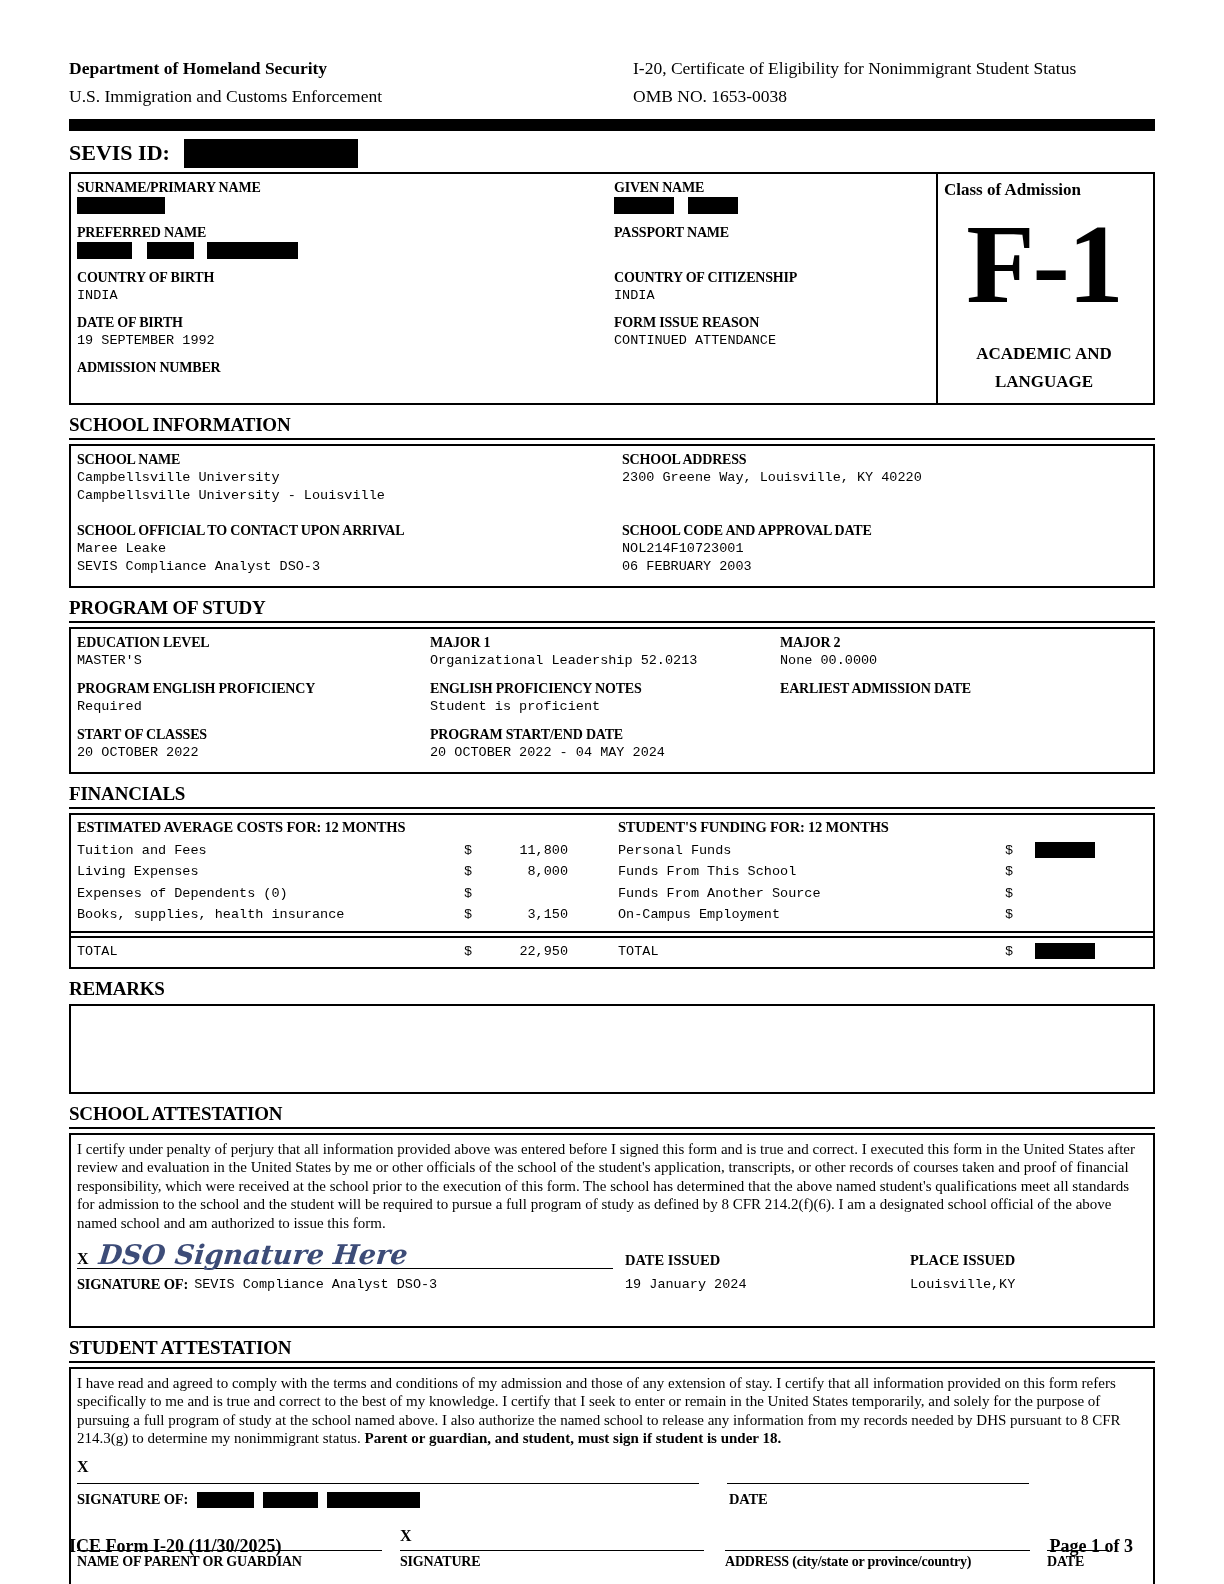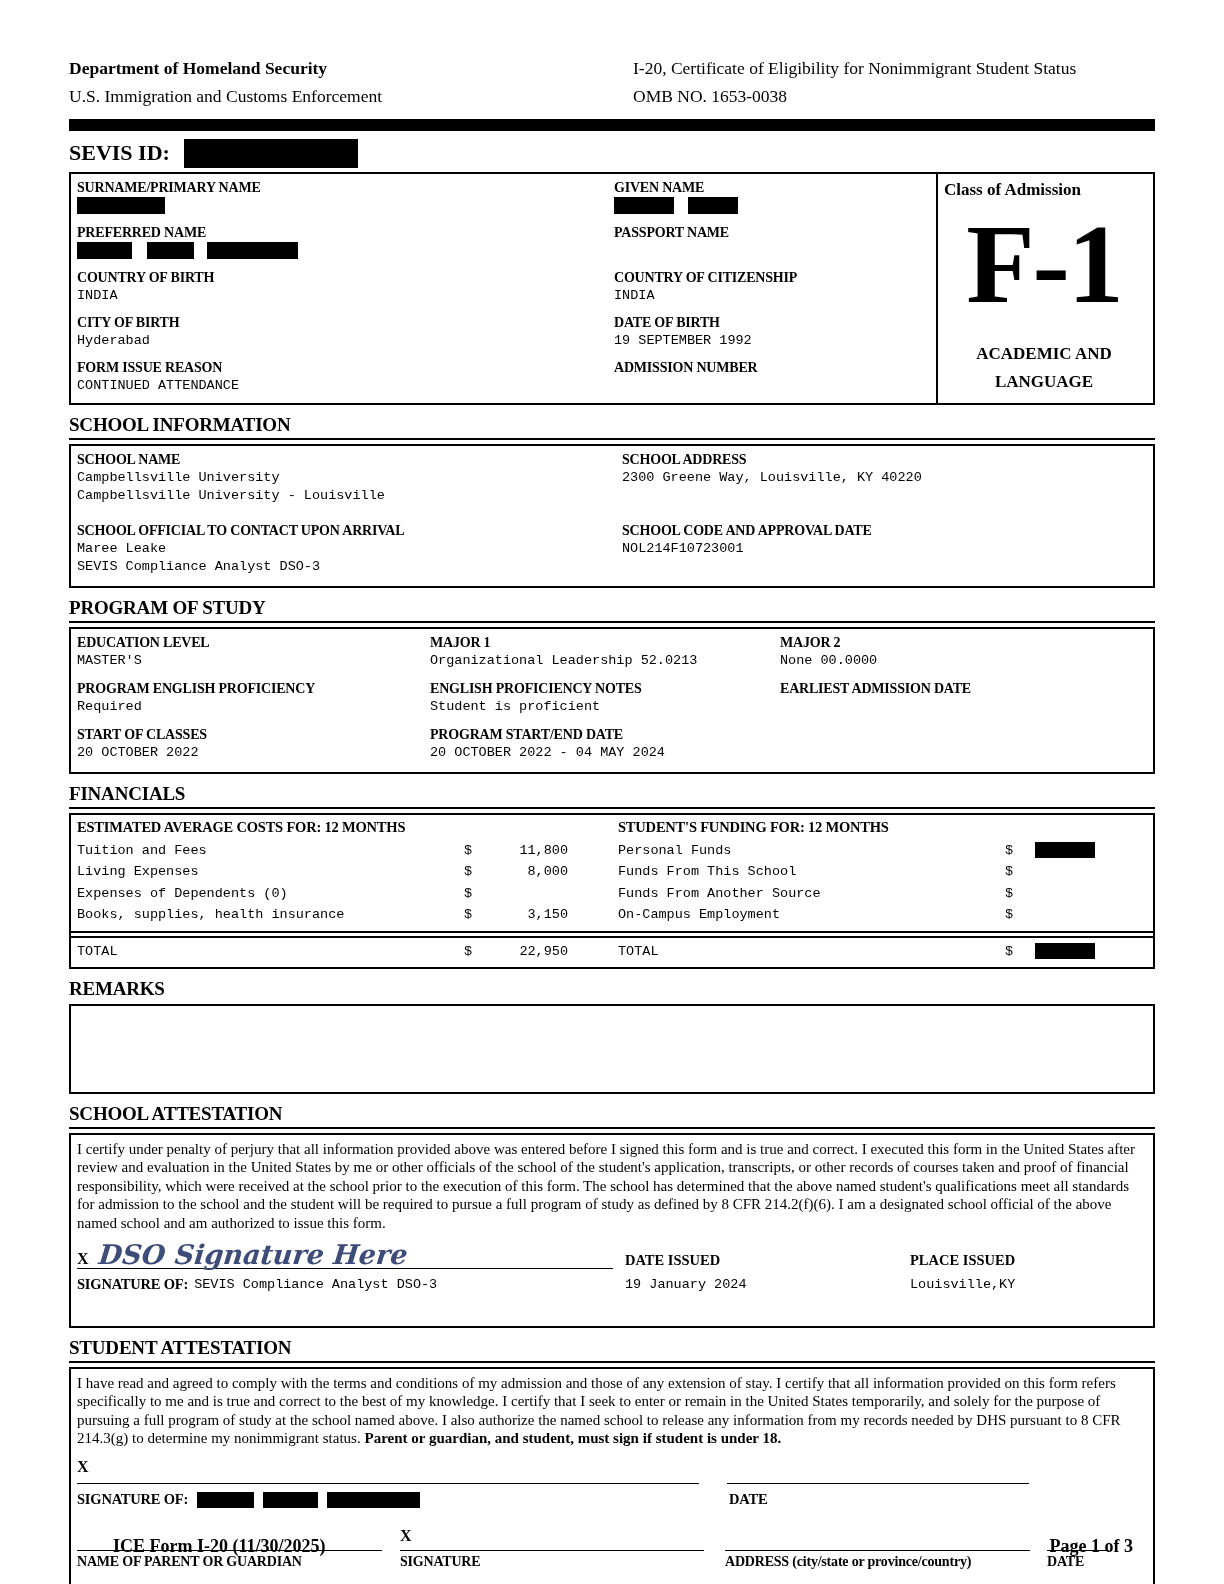--- a/index.html
+++ b/index.html
@@ -71,21 +71,21 @@
   .st-line1 { width:622px; border-bottom:1.5px solid #000; height:26px; }
   .st-line2 { width:302px; border-bottom:1.5px solid #000; height:26px; margin-left:28px; }
   .st-sigof-row { display:grid; grid-template-columns:652px 1fr; align-items:center; margin-top:3px; height:26px; }
   .st-boxes { display:flex; align-items:center; gap:9px; }
   .parent-row { display:flex; margin-top:14px; }
   .pcol { display:flex; flex-direction:column; }
   .pline { border-bottom:1.5px solid #000; height:24px; }
   .plabel { font-weight:bold; font-size:14px; letter-spacing:-0.2px; margin-top:3px; }
 
   .footer { position:absolute; top:1536px; left:69px; right:69px; display:flex; justify-content:space-between; }
-  .footer div { font-weight:bold; font-size:18px;margin-left:44px; }
+  .footer div { font-weight:bold; font-size:18px; }
   .footer .pageno { margin-right:22px; }
 </style>
 </head>
 <body>
 
 <div class="page">
 
   <div class="hdr">
     <div class="hdr-left">
       <div class="hdr-b">Department of Homeland Security</div>
@@ -127,24 +127,20 @@
         <div class="fg">
           <div class="fl">COUNTRY OF BIRTH</div>
           <div class="fv">INDIA</div>
         </div>
         <div class="fg">
           <div class="fl">COUNTRY OF CITIZENSHIP</div>
           <div class="fv">INDIA</div>
         </div>
 
         <div class="fg">
-          <div class="fl">CITY OF BIRTH</div>
-          <div class="fv">Hyderabad</div>
-        </div>
-        <div class="fg">
           <div class="fl">DATE OF BIRTH</div>
           <div class="fv">19 SEPTEMBER 1992</div>
         </div>
 
         <div class="fg">
           <div class="fl">FORM ISSUE REASON</div>
           <div class="fv">CONTINUED ATTENDANCE</div>
         </div>
         <div class="fg">
           <div class="fl">ADMISSION NUMBER</div>
@@ -172,20 +168,21 @@
         <div class="fv">2300 Greene Way, Louisville, KY 40220</div>
       </div>
       <div class="fg">
         <div class="fl">SCHOOL OFFICIAL TO CONTACT UPON ARRIVAL</div>
         <div class="fv">Maree Leake</div>
         <div class="fv">SEVIS Compliance Analyst DSO-3</div>
       </div>
       <div class="fg">
         <div class="fl">SCHOOL CODE AND APPROVAL DATE</div>
         <div class="fv">NOL214F10723001</div>
+        <div class="fv">06 FEBRUARY 2003</div>
       </div>
     </div>
   </div>
 
   <div class="section-head">PROGRAM OF STUDY</div>
   <div class="sbox">
     <div class="grid3">
       <div class="fg">
         <div class="fl">EDUCATION LEVEL</div>
         <div class="fv">MASTER'S</div>

